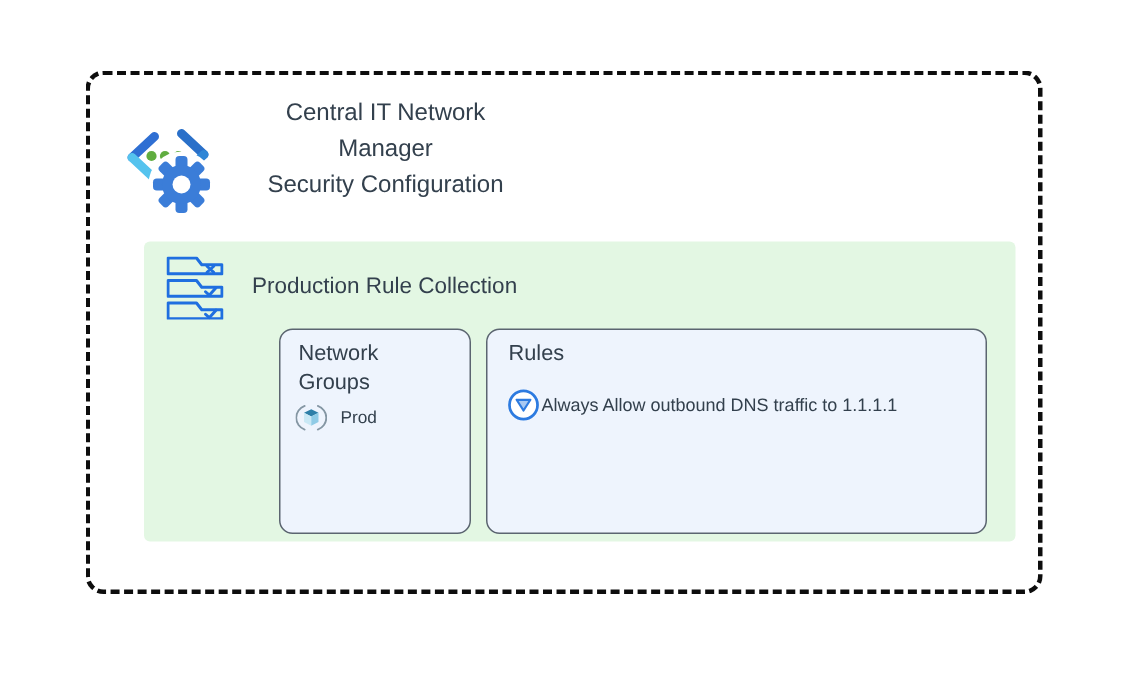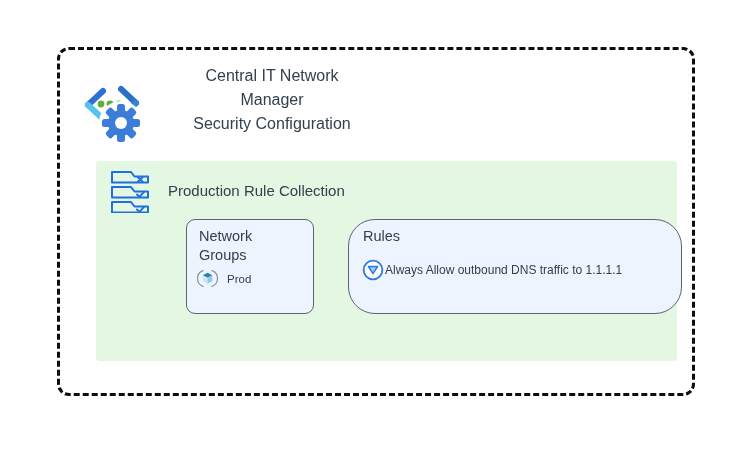--- a/index.html
+++ b/index.html
@@ -29,21 +29,21 @@
   }
   .manager-icon {
     position: absolute;
     left: 19px;
     top: 28px;
     width: 66px;
     height: 66px;
   }
   .container-title {
     position: absolute;
-    left: 90px;
+    left: 75px;
     top: 14px;
     width: 244px;
     text-align: center;
     font-size: 16px;
     line-height: 24px;
     color: #33404d;
     white-space: pre-line;
   }
   
   .collection-panel {
@@ -66,28 +66,28 @@
     position: absolute;
     left: 72px;
     top: 21px;
     font-size: 15px;
     color: #33404d;
   }
   
   .inner-box {
     position: absolute;
     top: 58px;
-    height: 95px;
+    height: 137px;
     box-sizing: border-box;
     background: #eef4fd;
     border: 1px solid #5b6570;
     border-radius: 9px;
   }
   .box-network-groups { left: 90px;  width: 128px; }
-  .box-rules          { left: 252px; width: 334px; border-radius: 27px; }
+  .box-rules          { left: 228px; width: 334px; }
   .box-title {
     margin: 7px 0 0 12px;
     font-size: 14.5px;
     line-height: 19px;
     color: #33404d;
     width: 84px;
   }
   .box-rules .box-title { margin-left: 14px; width: auto; }
   .item-row {
     display: flex;

